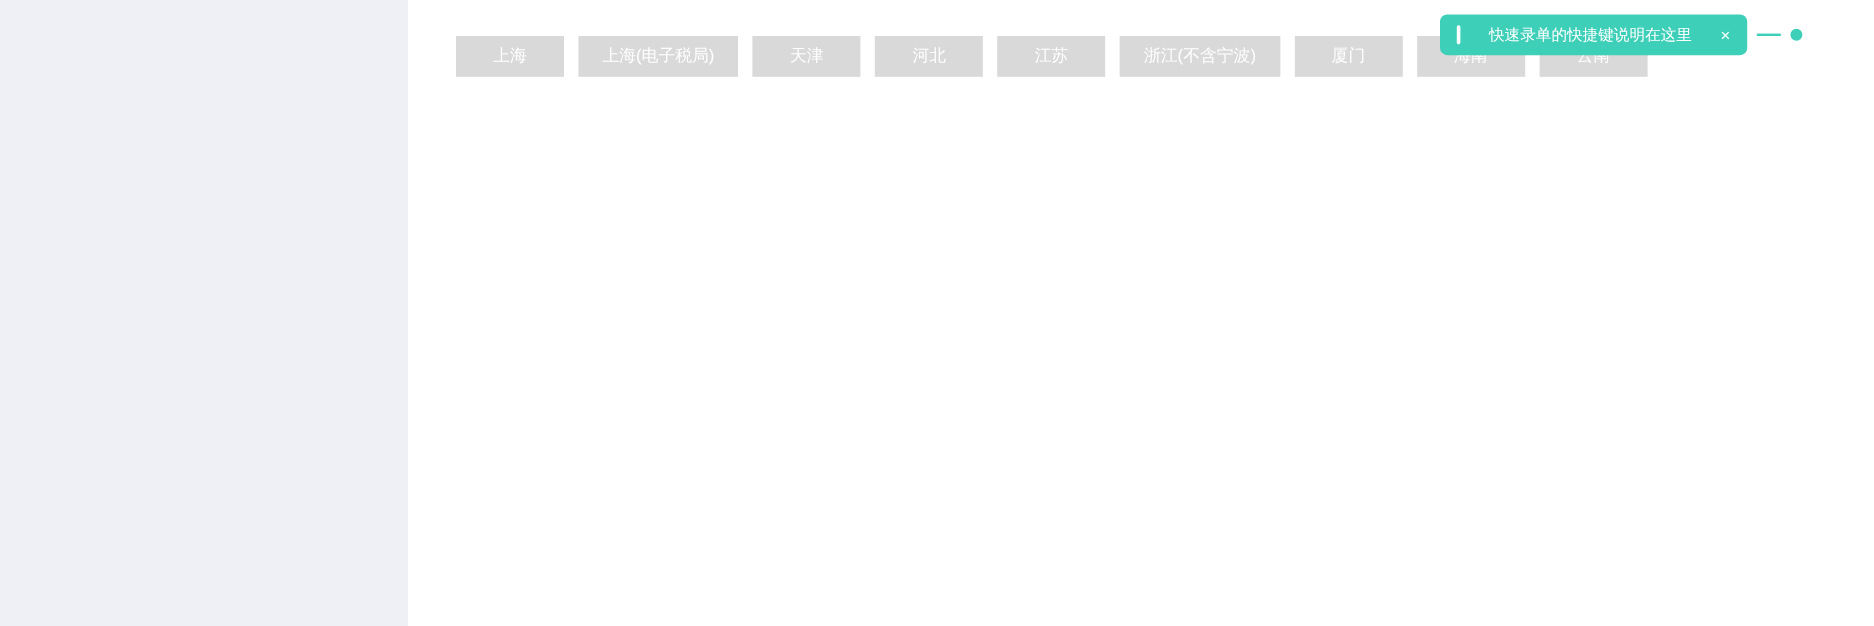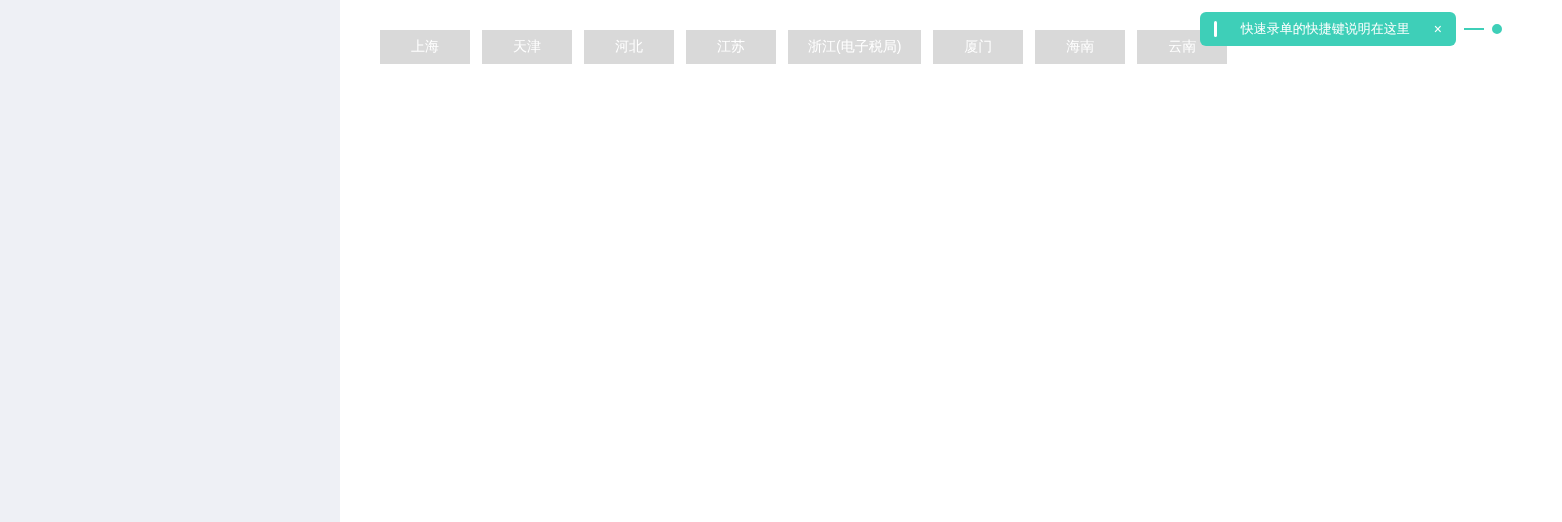--- a/index.html
+++ b/index.html
@@ -120,24 +120,25 @@
   </style>
 </head>
 <body>
 
 <div class="left-sidebar"></div>
 
 <div class="main-content">
   <div class="region-buttons">
 
   <button class="region-btn">上海</button>
+      <button class="region-btn">上海(电子税局)</button>
       <button class="region-btn">天津</button>
       <button class="region-btn">河北</button>
       <button class="region-btn">江苏</button>
-      <button class="region-btn">浙江(电子税局)</button>
+      <button class="region-btn">浙江(不含宁波)</button>
       <button class="region-btn">厦门</button>
       <button class="region-btn">海南</button>
       <button class="region-btn">云南</button>
     </div>
 </div>
 
 <div class="tooltip-container">
   <div class="tooltip-bubble">
     <span>快速录单的快捷键说明在这里</span>
     <button class="tooltip-close">×</button>

